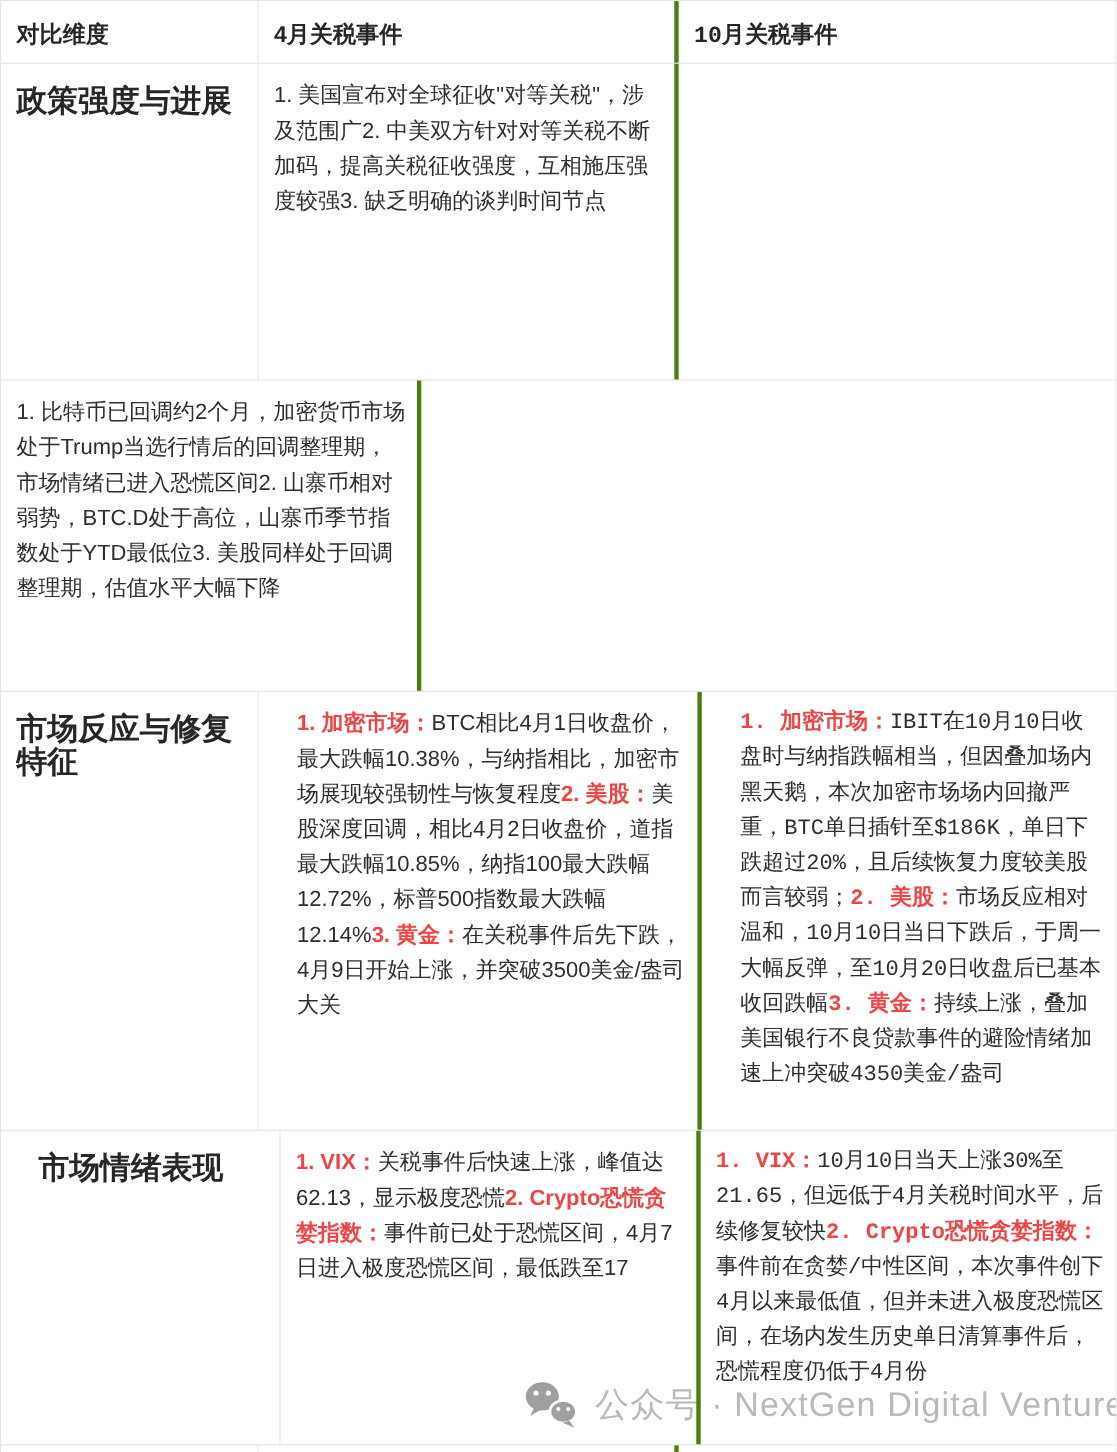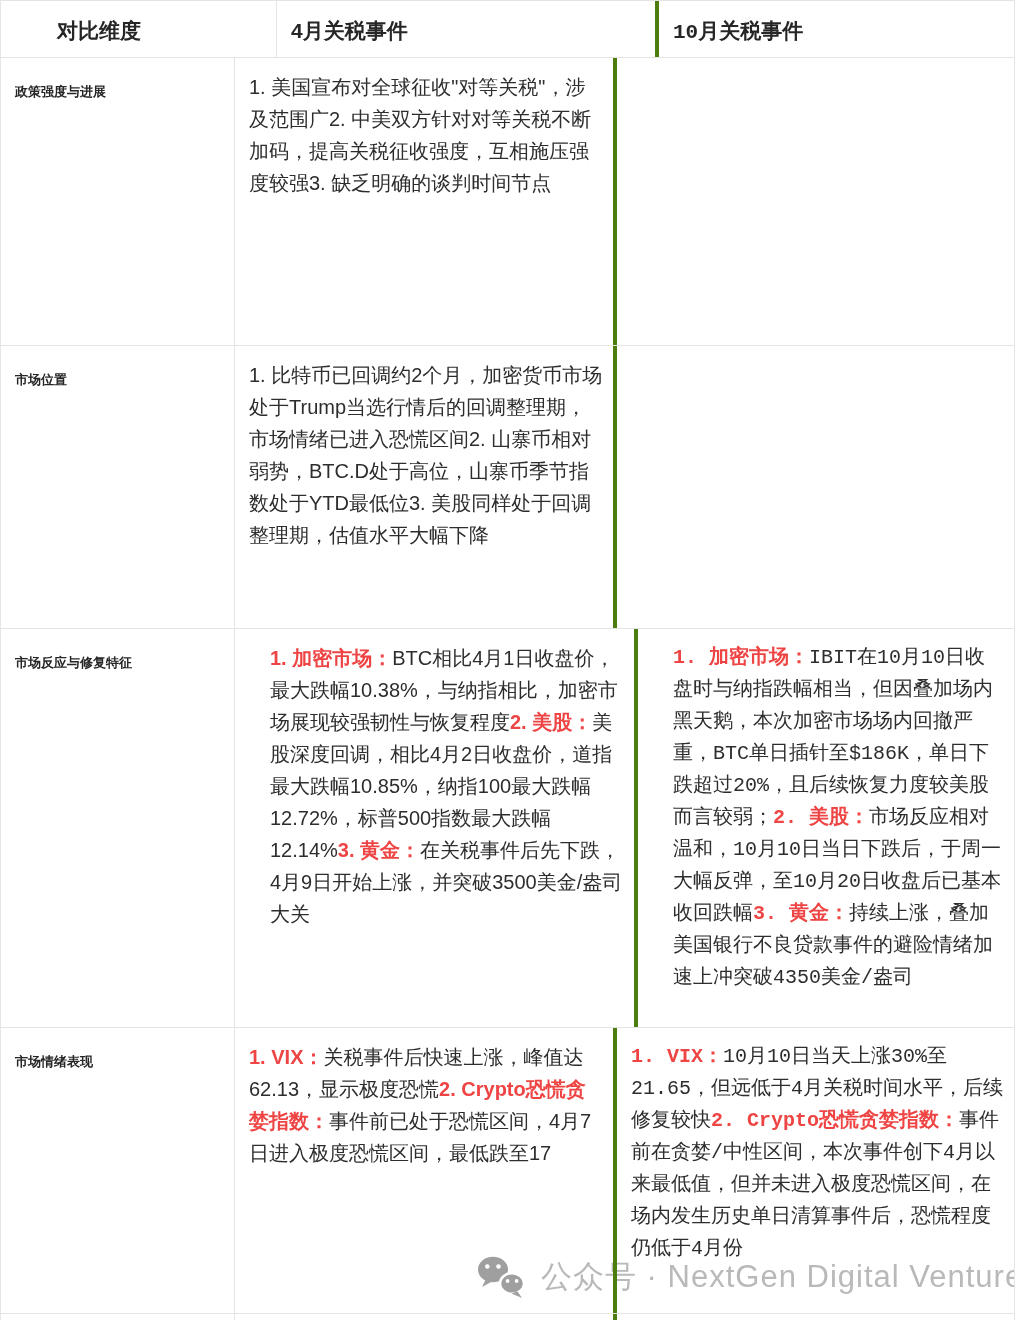--- a/index.html
+++ b/index.html
@@ -14,42 +14,42 @@
   .table{
     position:absolute;left:0;top:0;
     width:1015px;height:1320px;
     box-sizing:border-box;
     border-top:1px solid #e4e4e4;
     border-left:1px solid #e4e4e4;
     border-right:1px solid #e4e4e4;
     z-index:1;
   }
   .row{display:flex;box-sizing:border-box;border-bottom:1px solid #e4e4e4;}
-  .thead{height:57px;padding-left:42px;}
+  .thead{height:57px;}
   .r1{height:288px;}
   .r2{height:283px;}
   .r3{height:399px;gap:21px;}
-  .r4{height:286px;}
+  .r4{height:286px;padding-left:20px;}
   .sliver{height:6px;border-bottom:none;}
   .cell{
     box-sizing:border-box;
     overflow:hidden;
   }
   .c1{width:234px;border-right:1px solid #e4e4e4;}
   .c2{width:382px;border-right:4px solid #4d7c0f;}
   .c3{flex:1;font-family:Liberation Mono, monospace;}
   .hd{
     font-weight:bold;
     font-size:21px;
     padding:16px 10px 0 14px;
     color:#262626;
   }
   .dim{
     font-weight:bold;
-    font-size:13px;
+    font-size:28px;
     line-height:30px;
     padding:19px 12px 0 14px;
     color:#262626;
   }
   .bodycell{
     font-size:20px;
     line-height:32px;
     padding:13px 9px 6px 14px;
   }
   .bodycell .b{font-weight:bold;color:#ef4444;}
@@ -95,21 +95,20 @@
     <div class="cell c2 hd">4月关税事件</div>
     <div class="cell c3 hd">10月关税事件</div>
   </div>
 
   <div class="row r1">
     <div class="cell c1 dim">政策强度与进展</div>
     <div class="cell c2 bodycell"><span>1. 美国宣布对全球征收"对等关税"，涉及范围广2. 中美双方针对对等关税不断加码，提高关税征收强度，互相施压强度较强3. 缺乏明确的谈判时间节点</span></div>
   </div>
 
   <div class="row r2">
-    <div class="cell c1 dim">市场位置</div>
     <div class="cell c2 bodycell"><span>1. 比特币已回调约2个月，加密货币市场处于Trump当选行情后的回调整理期，市场情绪已进入恐慌区间2. 山寨币相对弱势，BTC.D处于高位，山寨币季节指数处于YTD最低位3. 美股同样处于回调整理期，估值水平大幅下降</span></div>
   </div>
 
   <div class="row r3">
     <div class="cell c1 dim">市场反应与修复特征</div>
     <div class="cell c2 bodycell"><span class="b">1. 加密市场：</span><span>BTC相比4月1日收盘价，最大跌幅10.38%，与纳指相比，加密市场展现较强韧性与恢复程度</span><span class="b">2. 美股：</span><span>美股深度回调，相比4月2日收盘价，道指最大跌幅10.85%，纳指100最大跌幅12.72%，标普500指数最大跌幅12.14%</span><span class="b">3. 黄金：</span><span>在关税事件后先下跌，4月9日开始上涨，并突破3500美金/盎司大关</span></div>
     <div class="cell c3 bodycell"><span class="b">1. 加密市场：</span><span>IBIT在10月10日收盘时与纳指跌幅相当，但因叠加场内黑天鹅，本次加密市场场内回撤严重，BTC单日插针至$186K，单日下跌超过20%，且后续恢复力度较美股而言较弱；</span><span class="b">2. 美股：</span><span>市场反应相对温和，10月10日当日下跌后，于周一大幅反弹，至10月20日收盘后已基本收回跌幅</span><span class="b">3. 黄金：</span><span>持续上涨，叠加美国银行不良贷款事件的避险情绪加速上冲突破4350美金/盎司</span></div>
   </div>
 
   <div class="row r4">

